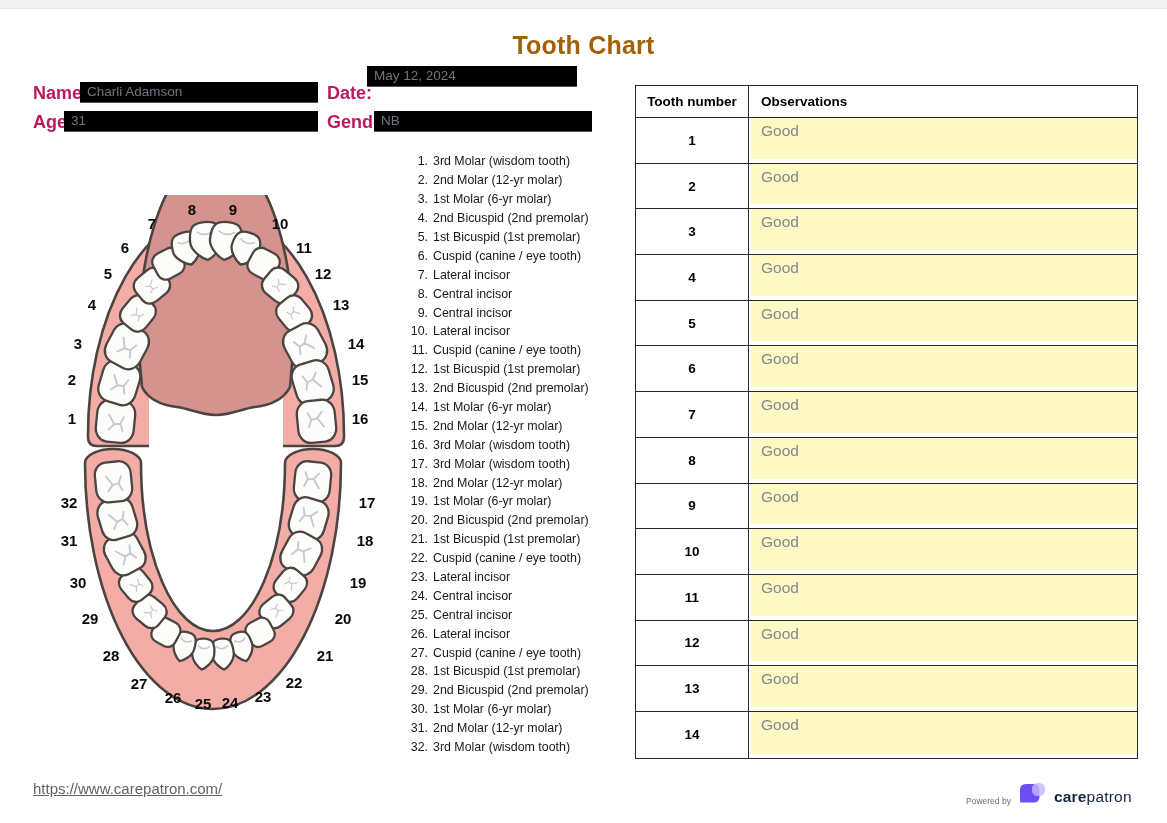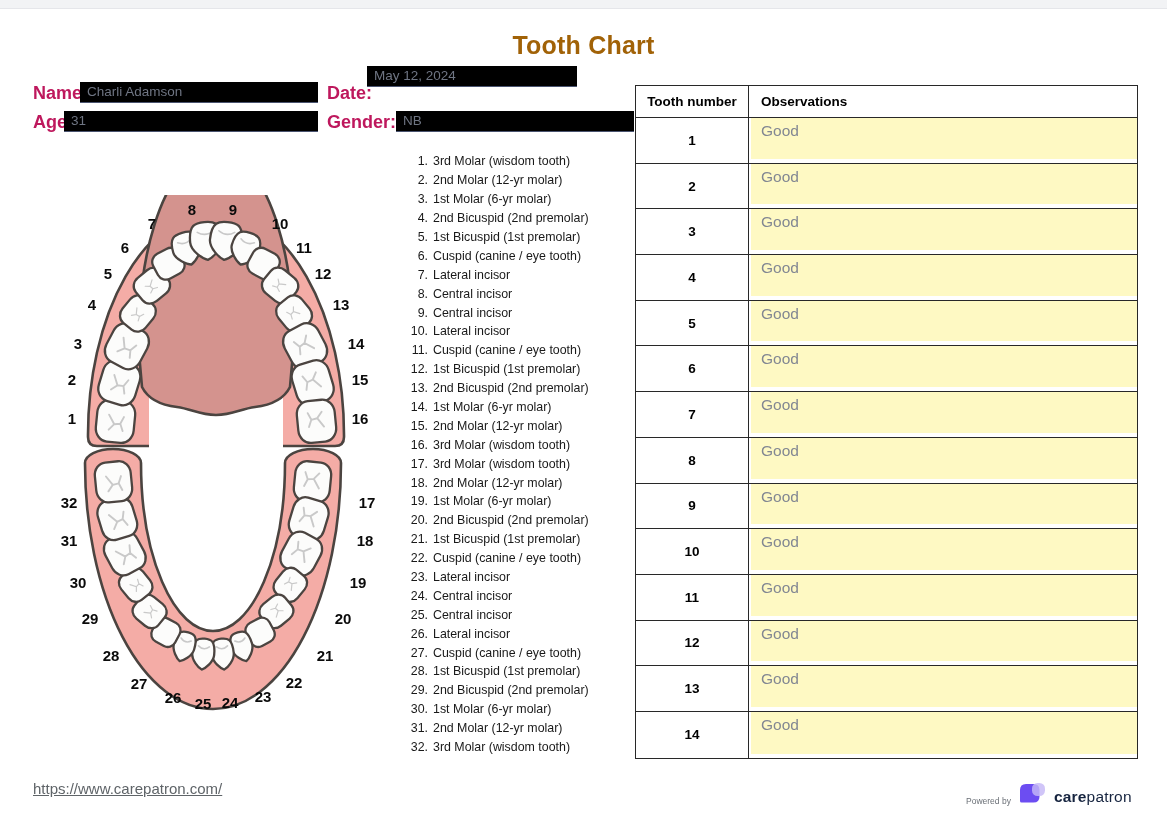--- a/index.html
+++ b/index.html
@@ -62,21 +62,21 @@
 
   <h1 class="title">Tooth Chart</h1>
 
   <div class="flabel" style="left:33px;top:83px">Name:</div>
   <div class="ffield" style="left:80px;top:82px;width:238px">Charli Adamson</div>
   <div class="flabel" style="left:327px;top:83px">Date:</div>
   <div class="ffield" style="left:367px;top:66px;width:210px">May 12, 2024</div>
   <div class="flabel" style="left:33px;top:112px">Age:</div>
   <div class="ffield" style="left:64px;top:111px;width:254px">31</div>
   <div class="flabel" style="left:327px;top:112px">Gender:</div>
-  <div class="ffield" style="left:396px;top:111px;width:238px">NB</div>
+  <div class="ffield" style="left:374px;top:111px;width:218px">NB</div>
 
   <div class="diagram" id="diagram">
     <svg id="arch-svg" width="332" height="527" viewBox="0 0 332 527">
       <path d="M 36 240 A 128 224 0 0 1 292 240 L 292 242 Q 292 251 283 251 L 45 251 Q 36 251 36 242 Z" fill="#f4aca6" stroke="#4b4440" stroke-width="2.6" stroke-linejoin="round"></path>
       <rect x="97" y="186" width="134" height="78" fill="#ffffff" stroke="none"></rect>
       <path d="M 90 192 A 77 185 0 1 1 238 192 C 232 204 220 210 203 212 C 188 214 181 220 164 220 C 147 220 140 214 125 212 C 108 210 96 204 90 192 Z" fill="#d4938e" stroke="#4b4440" stroke-width="2.6" stroke-linejoin="round"></path>
       <path d="M 33 268 A 28 14 0 0 1 89 268 A 72 168 0 0 0 233 268 A 28 14 0 0 1 289 268 A 128 246 0 0 1 33 268 Z" fill="#f4aca6" stroke="#4b4440" stroke-width="2.6" stroke-linejoin="round"></path>
     <g transform="translate(63.5 226.3) rotate(-84.4)">
           <rect x="-21" y="-19" width="42" height="38" rx="13.44" ry="12.16" fill="#fcfcfb" stroke="#4b4440" stroke-width="2.3"></rect>
           <path d="M -9 -6 L -3 -1 L 6 -7 M -3 -1 L -2 5 M -2 5 L -9 8 M -2 5 L 5 8" fill="none" stroke="#c9c9c9" stroke-width="1.9" stroke-linecap="round" transform="scale(1)"></path>

